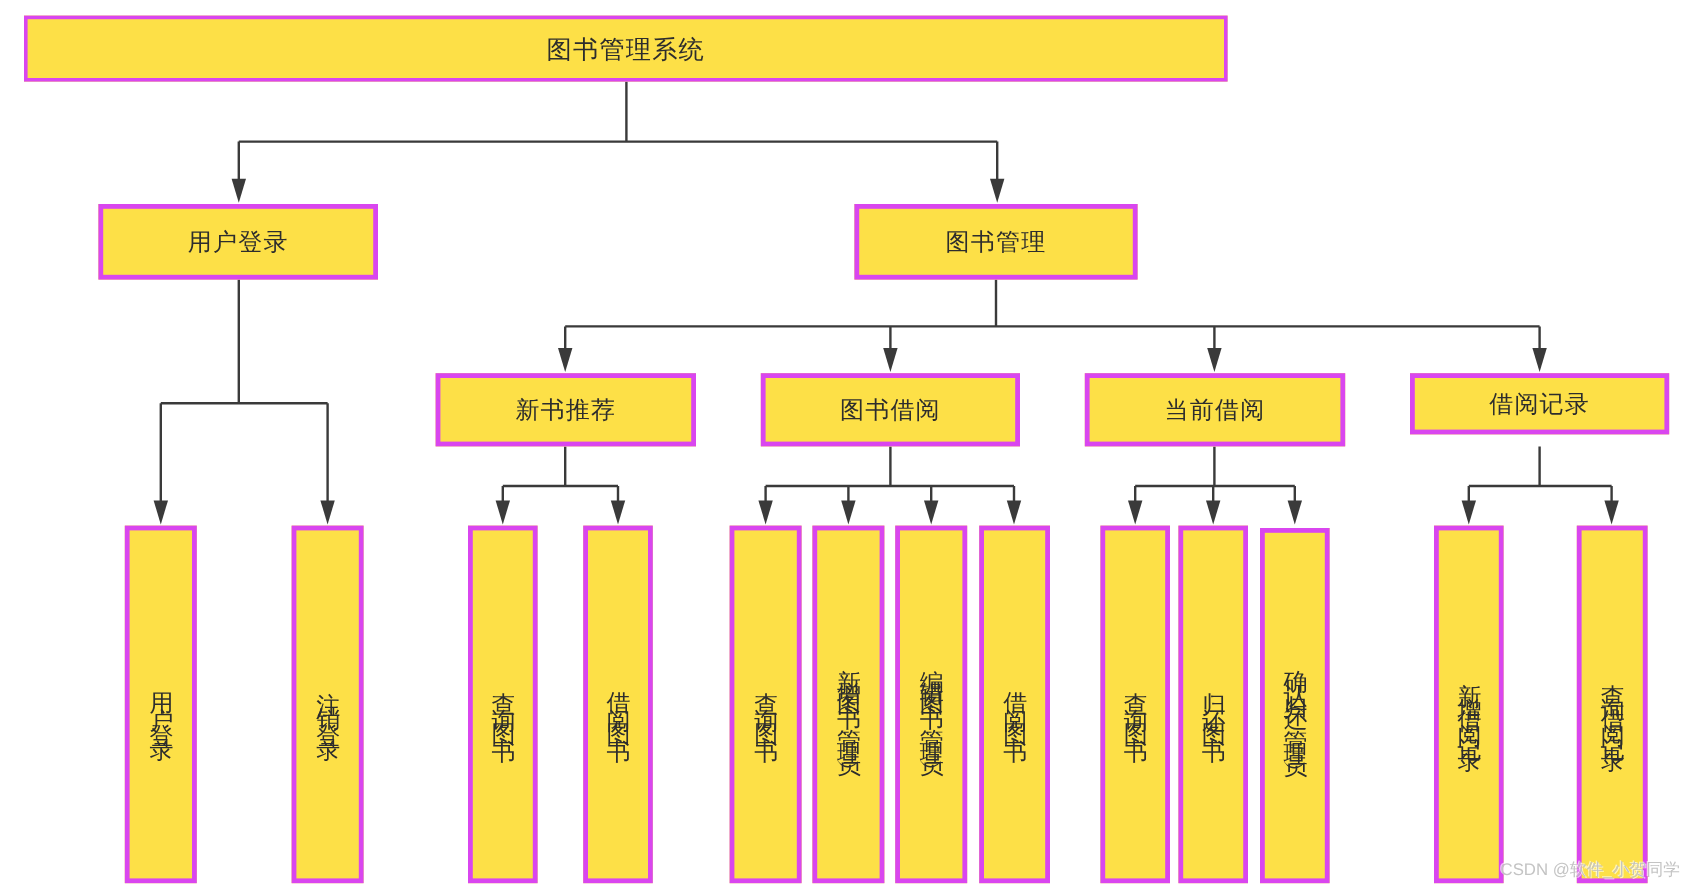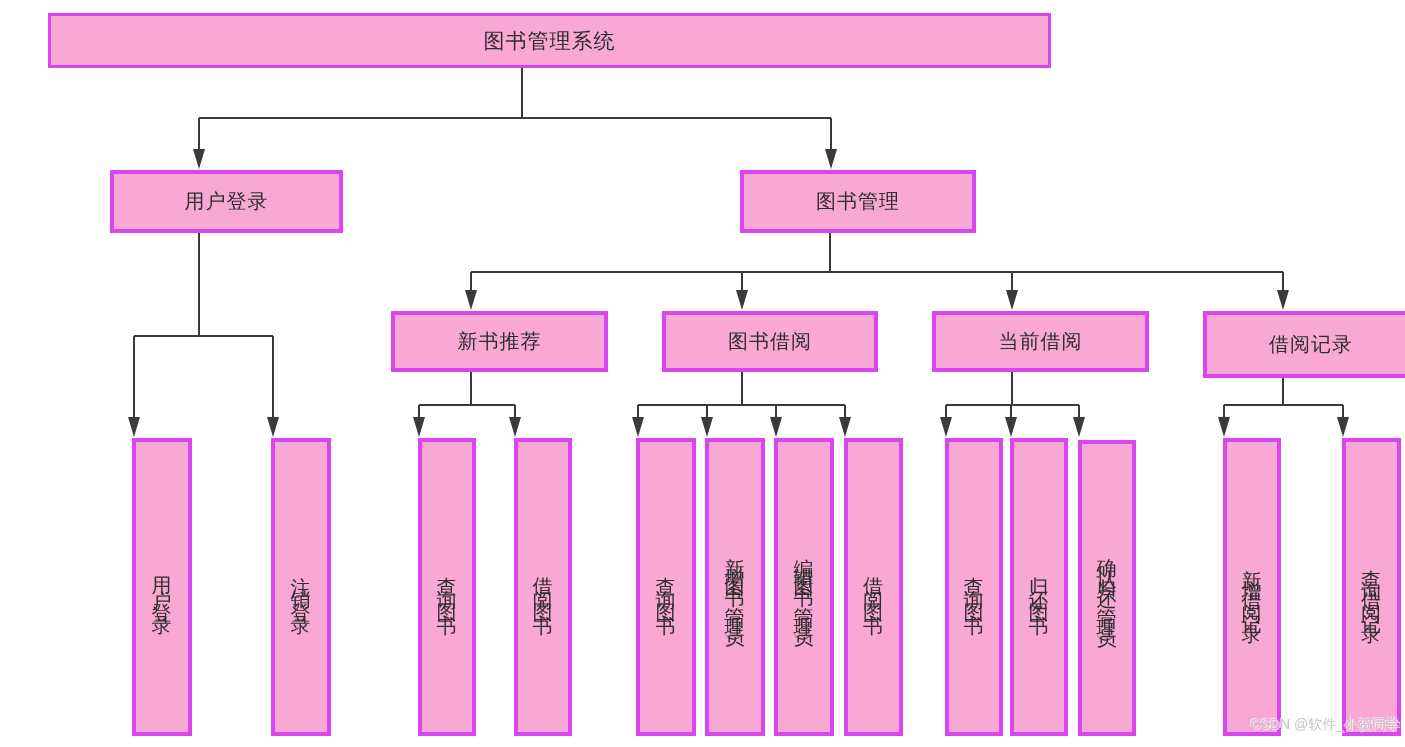--- a/index.html
+++ b/index.html
@@ -7,26 +7,25 @@
     position:relative;
     width:1405px;height:747px;
     background:#fff;
     font-family:"Liberation Sans","DejaVu Sans",sans-serif;
     overflow:hidden;
   }
   #wires{position:absolute;left:0;top:0;width:1405px;height:747px;z-index:0;}
   .box{
     position:absolute;
     box-sizing:border-box;
-    background:#f9a8d4;
+    background:#fde047;
     border:4px solid #d946ef;
     display:flex;align-items:center;justify-content:center;
     z-index:1;
     color:#2d2d2d;
-    margin-left:28px;
   }
   .box.root{border-width:3px;}
   .h span{font-size:20px;letter-spacing:1px;white-space:nowrap;}
   .root span{font-size:21px;}
   .vt{
     writing-mode:vertical-rl;
     text-orientation:mixed;
     font-size:20px;
     line-height:1;
     white-space:nowrap;
@@ -107,21 +106,21 @@
 
   <div class="box h" style="left:712px;top:170px;width:236px;height:63px">
     <span>图书管理</span>
   </div>
   <div class="box h" style="left:904px;top:311px;width:217px;height:61px">
     <span>当前借阅</span>
   </div>
   <div class="box h" style="left:634px;top:311px;width:216px;height:61px">
     <span>图书借阅</span>
   </div>
-  <div class="box h" style="left:1175px;top:311px;width:216px;height:67px">
+  <div class="box h" style="left:1175px;top:311px;width:216px;height:51px">
     <span>借阅记录</span>
   </div>
 
   <div class="box" style="left:104px;top:438px;width:60px;height:298px">
     <span class="vt sp4">用户登录</span>
   </div>
   <div class="box" style="left:243px;top:438px;width:60px;height:298px">
     <span class="vt sp4">注销登录</span>
   </div>
 

